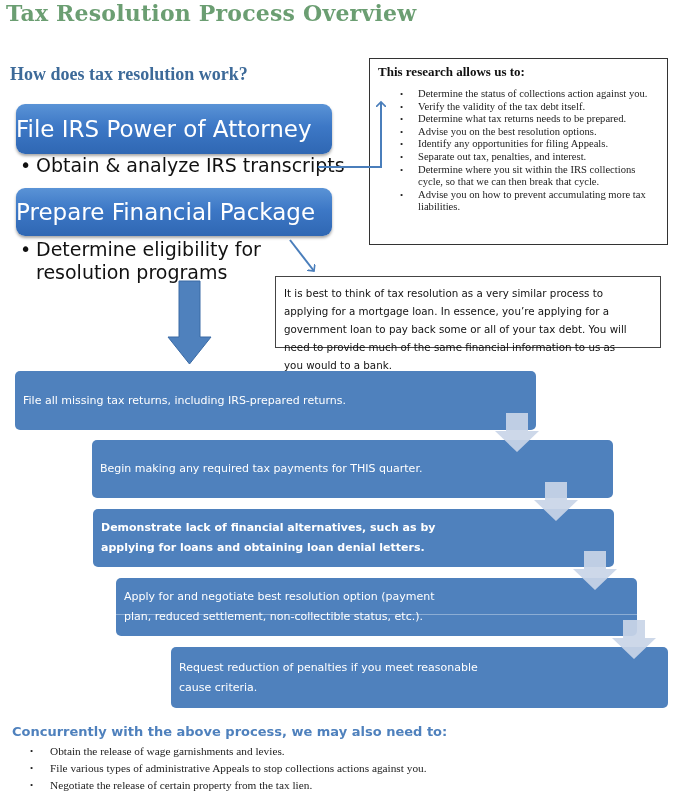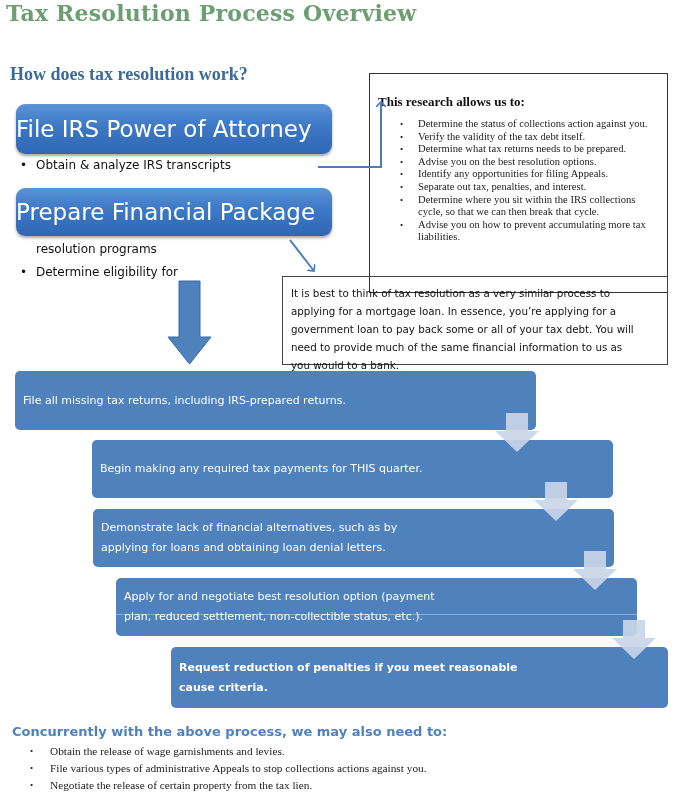--- a/index.html
+++ b/index.html
@@ -6,39 +6,39 @@
   body { width: 675px; height: 798px; position: relative; overflow: hidden; font-family: "Liberation Sans", sans-serif; }
   .abs { position: absolute; }
 
   .page-title { left: 6px; top: 0px; font-family: "DejaVu Serif", serif; font-weight: bold; font-size: 22px; color: #6b9e72; letter-spacing: 0.2px; white-space: nowrap; }
   .section-heading { left: 10px; top: 64px; font-family: Liberation Serif, serif; font-weight: bold; font-size: 18px; color: #3d6a99; white-space: nowrap; }
 
   .pill { border-radius: 9px; background: linear-gradient(to bottom, #5a93d6 0%, #3d78c6 45%, #2f67b3 100%); color: #ffffff; font-size: 23px; display: flex; align-items: center; box-sizing: border-box; box-shadow: 0 2px 3px rgba(0,0,0,0.35); white-space: nowrap; font-family: "DejaVu Sans", sans-serif; }
   .pill-1 { left: 16px; top: 104px; width: 316px; height: 50px; }
   .pill-2 { left: 16px; top: 188px; width: 316px; height: 48px; }
 
-  .sub-bullet { font-family: "DejaVu Sans", sans-serif; font-size: 12px; color: #111111; white-space: nowrap; line-height: 23px; }
+  .sub-bullet { font-family: "DejaVu Sans", sans-serif; font-size: 19px; color: #111111; white-space: nowrap; line-height: 23px; }
   .sub-1 { left: 20px; top: 154px; }
   .sub-2 { left: 20px; top: 238px; }
   .sub-bullet .dot { display: inline-block; width: 16px; }
 
-  .research-box { left: 369px; top: 73px; width: 299px; height: 220px; border: 1px solid #333; box-sizing: border-box; padding: 20px 6px 4px 8px; font-family: "Liberation Serif", serif; }
+  .research-box { left: 369px; top: 58px; width: 299px; height: 187px; border: 1px solid #333; box-sizing: border-box; padding: 5px 6px 4px 8px; font-family: "Liberation Serif", serif; }
   .research-title { font-weight: bold; font-size: 13px; color: #111; margin-bottom: 8px; }
   .research-list { list-style: none; margin: 0; padding: 0; }
   .research-list li { display: flex; font-size: 10.6px; line-height: 12.6px; color: #222; }
   .research-list li .bul { width: 40px; flex: 0 0 40px; padding-left: 22px; box-sizing: border-box; font-size: 9px; }
 
-  .analogy-box { left: 282px; top: 276px; width: 386px; height: 89px; border: 1px solid #444; box-sizing: border-box; padding: 7px 24px 4px 8px; font-family: "DejaVu Sans", sans-serif; font-size: 10.3px; line-height: 18px; color: #111; }
+  .analogy-box { left: 275px; top: 276px; width: 386px; height: 72px; border: 1px solid #444; box-sizing: border-box; padding: 7px 24px 4px 8px; font-family: "DejaVu Sans", sans-serif; font-size: 10.3px; line-height: 18px; color: #111; }
 
   .step { background: #4f81bd; color: #ffffff; border-radius: 5px; box-sizing: border-box; display: flex; align-items: center; font-family: "DejaVu Sans", sans-serif; font-size: 11px; line-height: 20px; padding-left: 8px; }
   .step-1 { left: 15px; top: 371px; width: 521px; height: 59px; }
   .step-2 { left: 54px; top: 440px; width: 521px; height: 58px; margin-left: 38px; }
-  .step-3 { left: 93px; top: 509px; width: 521px; height: 58px; }
+  .step-3 { left: 93px; top: 509px; width: 521px; height: 58px; font-weight: bold; }
   .step-4 { left: 116px; top: 578px; width: 521px; height: 58px; }
-  .step-5 { left: 171px; top: 647px; width: 497px; height: 61px; font-weight: bold; }
+  .step-5 { left: 171px; top: 647px; width: 497px; height: 61px; }
   .step-4 .strike { position:absolute; left:0; right:0; top: 36px; height: 1px; background: rgba(255,255,255,0.35); }
 
   .conc-heading { left: 12px; top: 724px; font-family: "DejaVu Sans", sans-serif; font-weight: bold; font-size: 13px; color: #4f81bd; white-space: nowrap; }
   .conc-list { left: 30px; top: 743px; list-style: none; margin: 0; padding: 0; font-family: "Liberation Serif", serif; font-size: 11.3px; color: #222; }
   .conc-list li { display: flex; line-height: 17px; white-space: nowrap; }
   .conc-list li .bul { width: 20px; flex: 0 0 20px; font-size: 9px; }
 
   svg.overlay { position: absolute; left: 0; top: 0; pointer-events: none; }
 </style>
 </head>
@@ -51,22 +51,22 @@
   <span>File IRS Power of Attorney</span>
 </div>
 <div class="abs sub-bullet sub-1">
   <span class="dot">•</span><span>Obtain &amp; analyze IRS transcripts</span>
 </div>
 
 <div class="abs pill pill-2">
   <span>Prepare Financial Package</span>
 </div>
 <div class="abs sub-bullet sub-2">
+  <div><span class="dot">•</span><span>Determine eligibility for</span></div>
   <div style="padding-left:16px"><span>resolution programs</span></div>
-  <div><span class="dot">•</span><span>Determine eligibility for</span></div>
 </div>
 
 <div class="abs research-box">
   <div class="research-title">This research allows us to:</div>
   <ul class="research-list">
     <li>
         <span class="bul">•</span>
         <span>Determine the status of collections action against you.</span>
       </li>
     <li>

